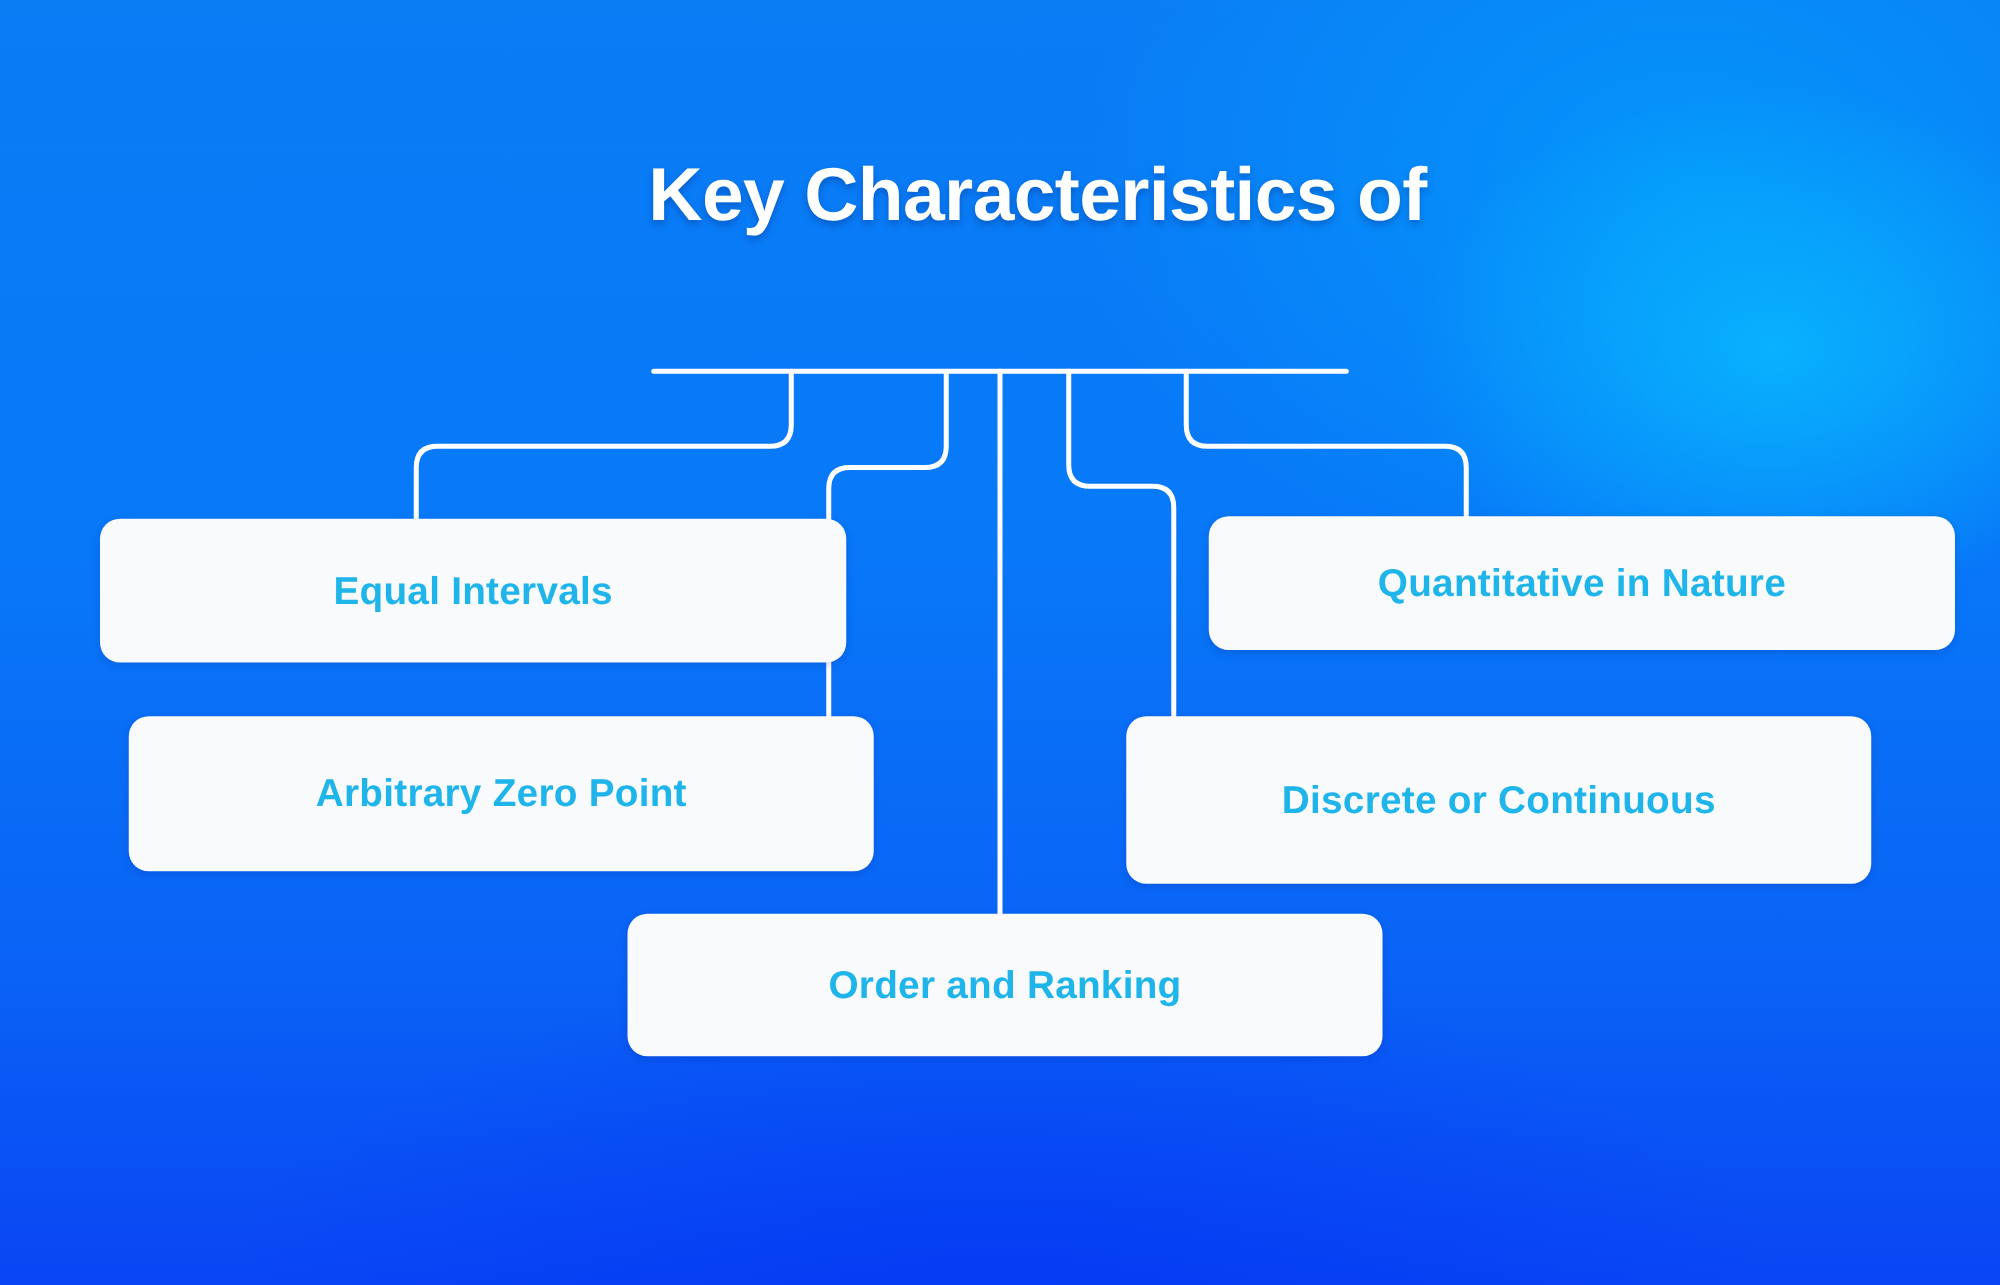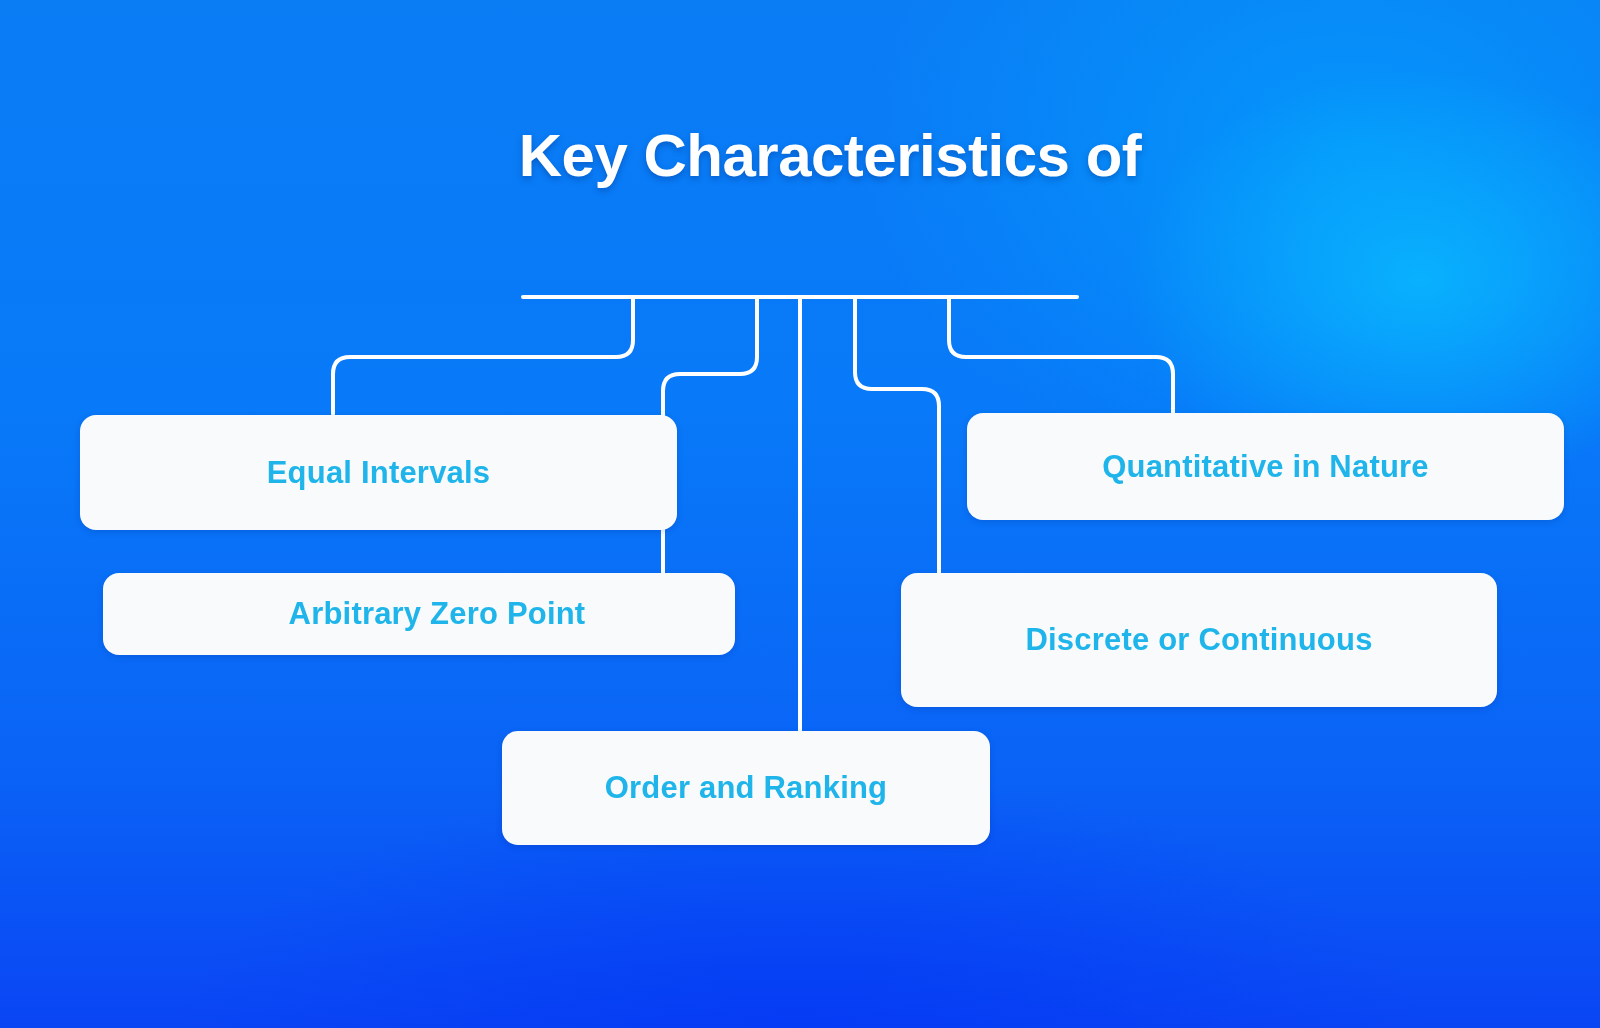--- a/index.html
+++ b/index.html
@@ -51,25 +51,25 @@
     <path d="M855 297 L855 372 Q855 389 872 389 L922 389 Q939 389 939 406 L939 573"></path>
 
     <path d="M949 297 L949 340 Q949 357 966 357 L1156 357 Q1173 357 1173 374 L1173 413"></path>
   </g>
 </svg>
 
 <div class="card" style="left:36px; top:415px; width:597px; height:115px;margin-left:44px;">
   <span class="card-label">Equal Intervals</span>
 </div>
 
-<div class="card" style="left:103px; top:573px; width:596px; height:82px;padding-left:36px;">
+<div class="card" style="left:103px; top:573px; width:596px; height:124px;">
   <span class="card-label">Arbitrary Zero Point</span>
 </div>
 
-<div class="card" style="left:502px; top:731px; width:488px; height:114px;">
+<div class="card" style="left:502px; top:731px; width:604px; height:114px;">
   <span class="card-label">Order and Ranking</span>
 </div>
 
 <div class="card" style="left:901px; top:573px; width:596px; height:134px;">
   <span class="card-label">Discrete or Continuous</span>
 </div>
 
 <div class="card" style="left:967px; top:413px; width:597px; height:107px;">
   <span class="card-label">Quantitative in Nature</span>
 </div>

